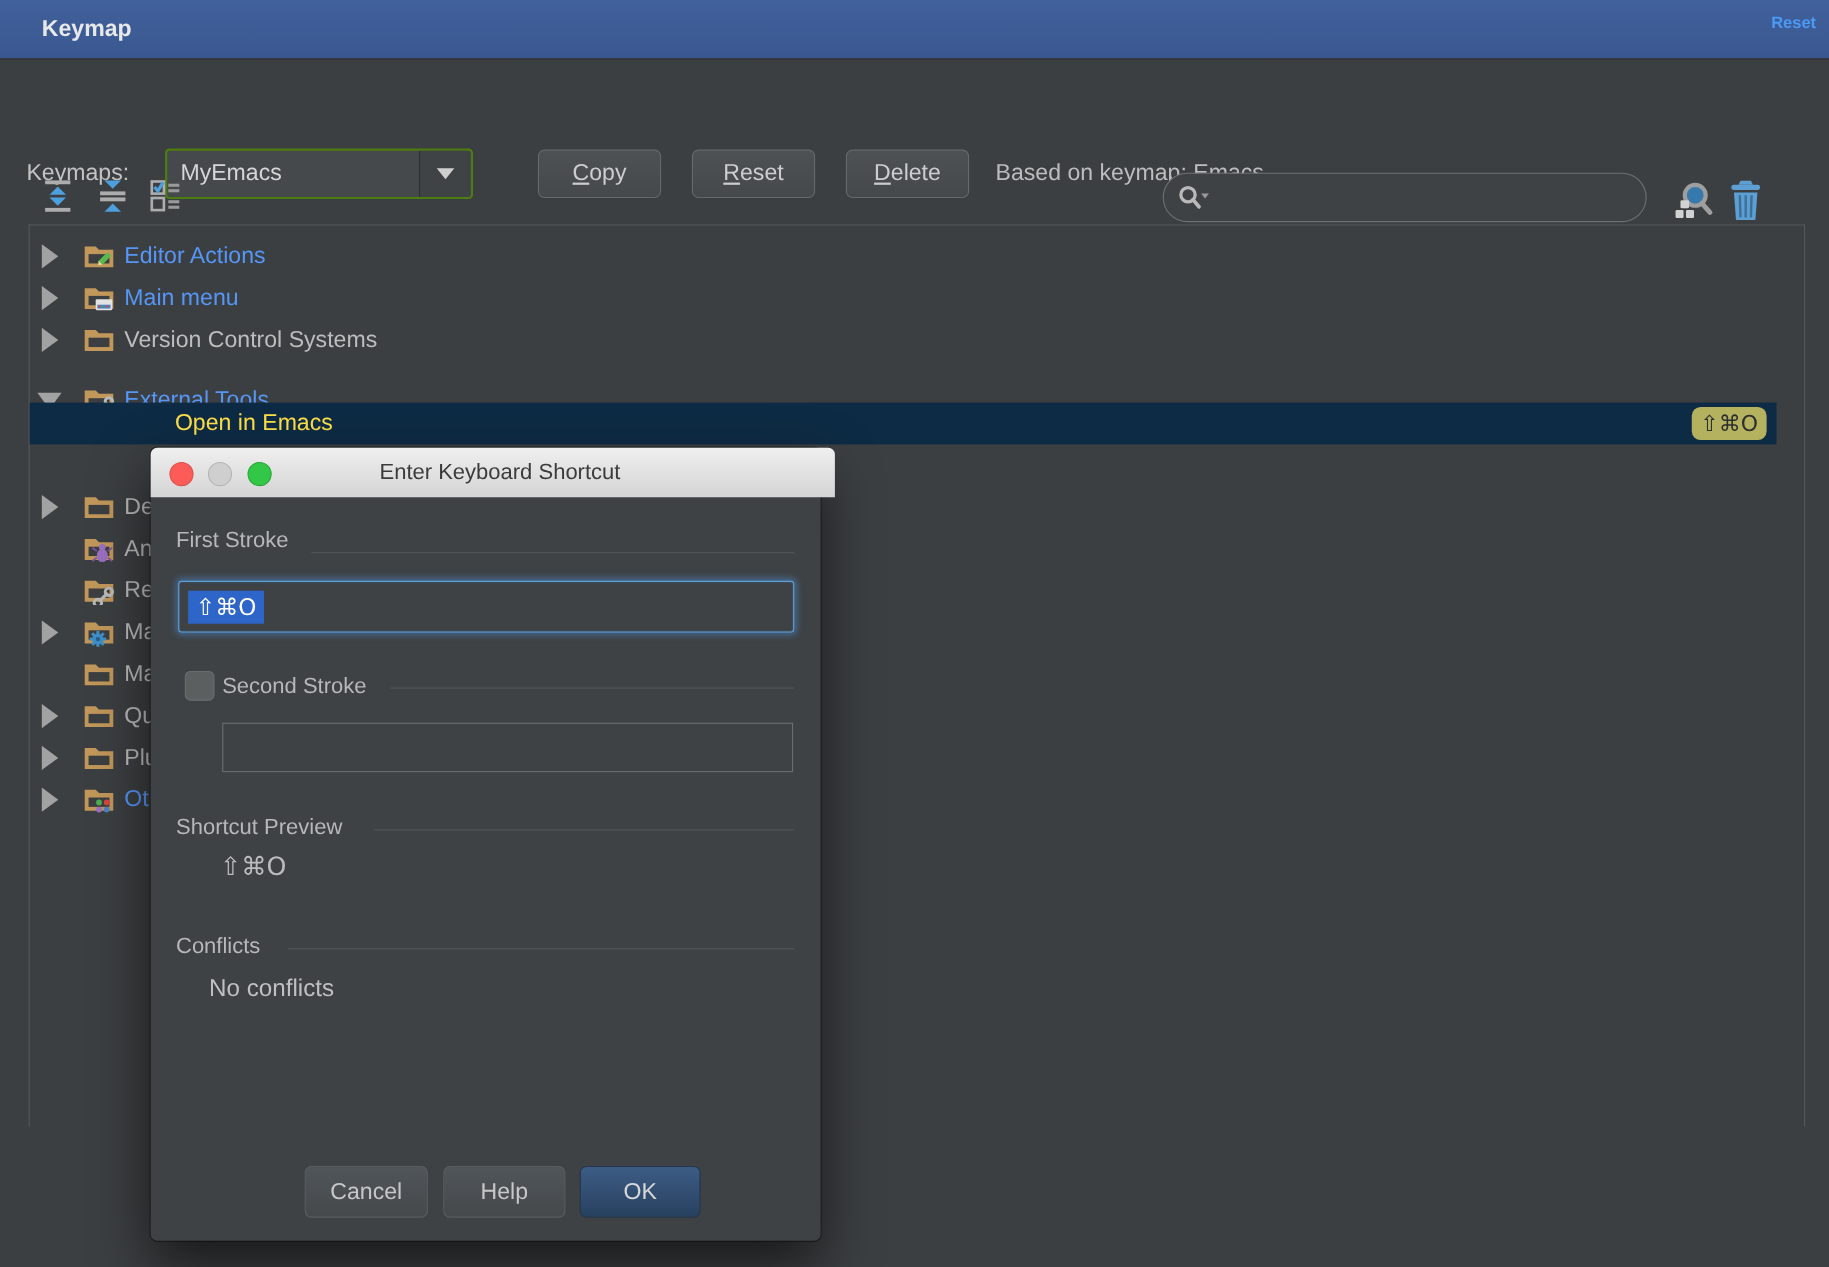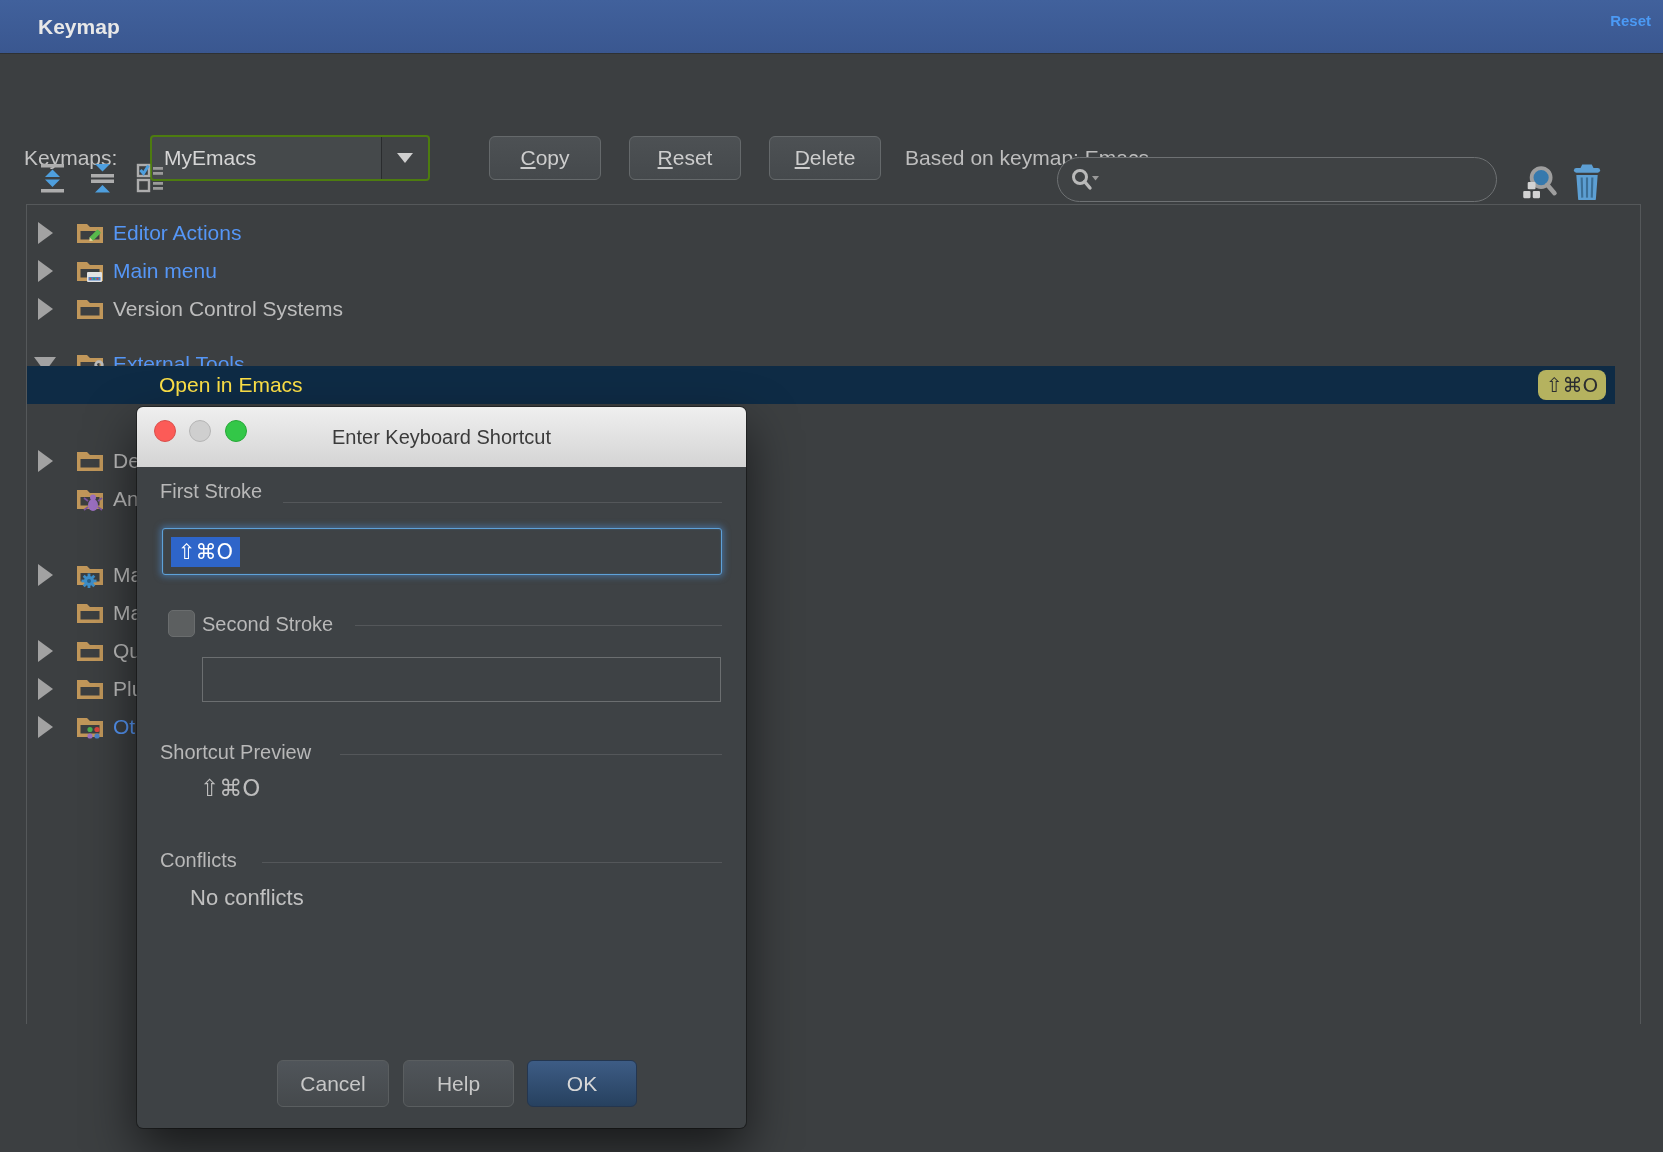--- a/index.html
+++ b/index.html
@@ -77,24 +77,24 @@
     display:flex;align-items:center;justify-content:center;
   }
 
   
   .dialog{
     position:absolute;left:137px;top:407px;width:609px;height:721px;
     background:#3e4245;border-radius:6px;
     box-shadow:0 22px 50px rgba(0,0,0,.6), 0 0 0 1px rgba(0,0,0,.35);
   }
   .dialog-titlebar{
-    position:absolute;left:0;top:0;width:100%;height:60px;
+    position:absolute;left:0;top:0;width:100%;height:45px;
     background:linear-gradient(#efefef,#d4d4d4);
     border-radius:6px 6px 0 0;
-    display:flex;align-items:center;justify-content:center;
+    display:flex;align-items:center;justify-content:center;padding-left:13px;
   }
   .dialog-title{color:#3b3b3b;font-size:20px;}
   .traffic{position:absolute;top:13px;width:20px;height:20px;border-radius:50%;cursor:pointer;}
   .t-red{left:17px;background:#fc5b57;border:1px solid #d9504c;}
   .t-gray{left:52px;background:#cfcfcf;border:1px solid #b5b5b5;}
   .t-green{left:88px;background:#33c748;border:1px solid #27a838;}
 
   .section-label{position:absolute;color:#b8b8b8;font-size:20px;}
   .sep{position:absolute;height:1px;background:#54575a;}
 
@@ -291,20 +291,30 @@
       <g stroke="#7d55a0" stroke-width="1.6">
           <line x1="12" y1="15" x2="8" y2="12"></line>
           <line x1="22" y1="15" x2="26" y2="12"></line>
           <line x1="12" y1="21" x2="8" y2="24"></line>
           <line x1="22" y1="21" x2="26" y2="24"></line>
         </g>
     </svg>
     <span class="row-label">An</span>
   </div>
 
+  <div class="tree-row" style="top:313px">
+    <svg class="row-icon" viewBox="0 0 28 26">
+      <path fill="#c1975a" d="M1 4 h10 l3 3 h13 v16 H1 z"></path>
+        <rect x="4.5" y="11" width="19" height="8.5" fill="#3c3f41"></rect>
+      <line x1="14" y1="23" x2="22" y2="15" stroke="#b9b9b9" stroke-width="3"></line>
+      <circle cx="23" cy="14" r="3.4" fill="none" stroke="#b9b9b9" stroke-width="2.6"></circle>
+      <circle cx="13" cy="24" r="3.4" fill="none" stroke="#b9b9b9" stroke-width="2.6"></circle>
+    </svg>
+    <span class="row-label">Re</span>
+  </div>
 
   <div class="tree-row" style="top:351px">
     <span class="arrow-box">
         <span class="tri-right"></span>
       </span>
     <svg class="row-icon" viewBox="0 0 28 26">
       <path fill="#c1975a" d="M1 4 h10 l3 3 h13 v16 H1 z"></path>
         <rect x="4.5" y="11" width="19" height="8.5" fill="#3c3f41"></rect>
       <g fill="#3e8fc9">
         <circle cx="13" cy="19" r="5"></circle>

